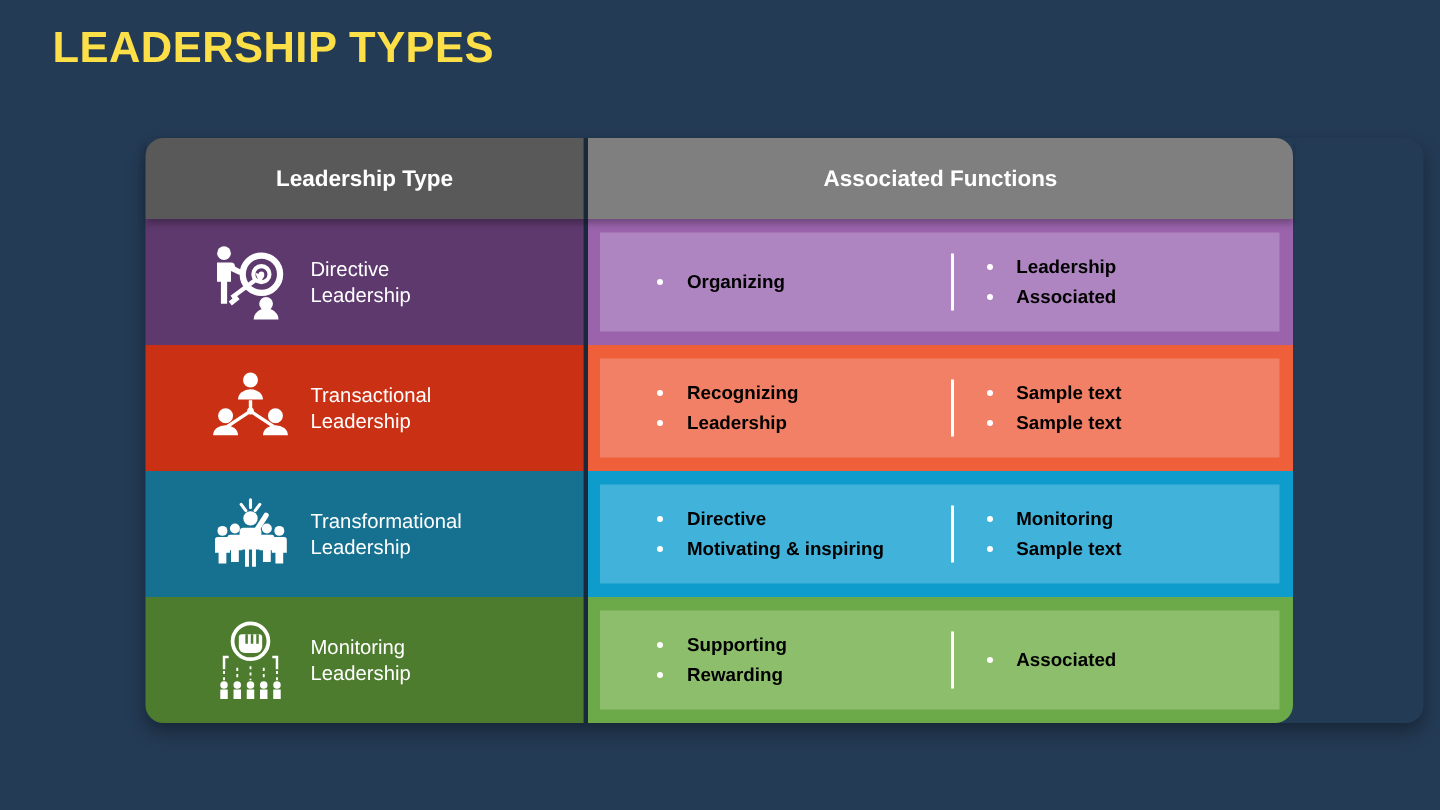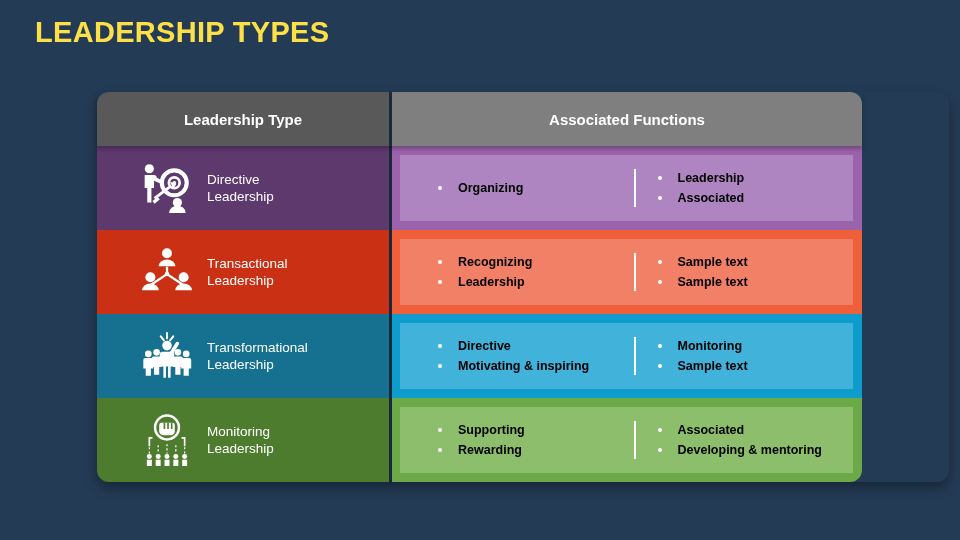--- a/index.html
+++ b/index.html
@@ -259,22 +259,18 @@
               <span class="dot"></span>
               <span>Rewarding</span>
             </div>
         </div>
         <div class="vline"></div>
         <div class="flist right">
           <div class="fitem">
               <span class="dot"></span>
               <span>Associated</span>
             </div>
-          <div class="fitem">
-              <span class="dot"></span>
-              <span>Developing &amp; mentoring</span>
-            </div>
         </div>
       </div>
     </div>
   </div>
 
 </div>
 
 </body></html>

